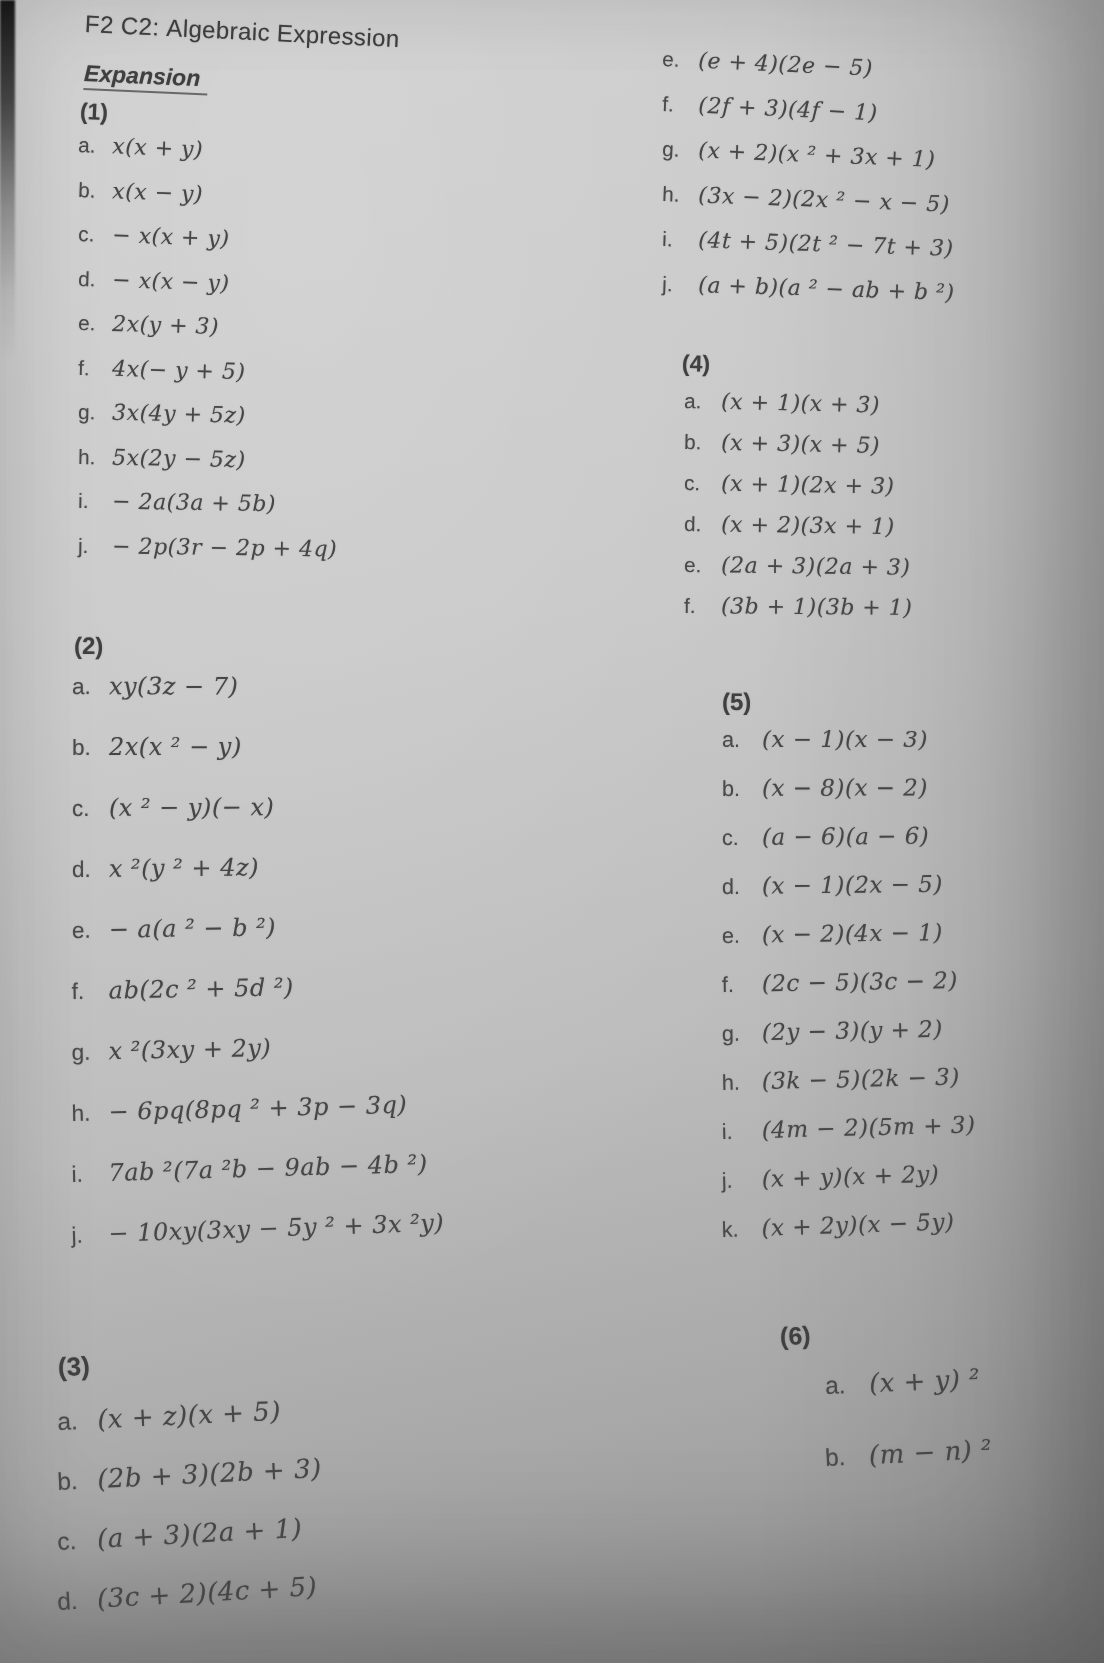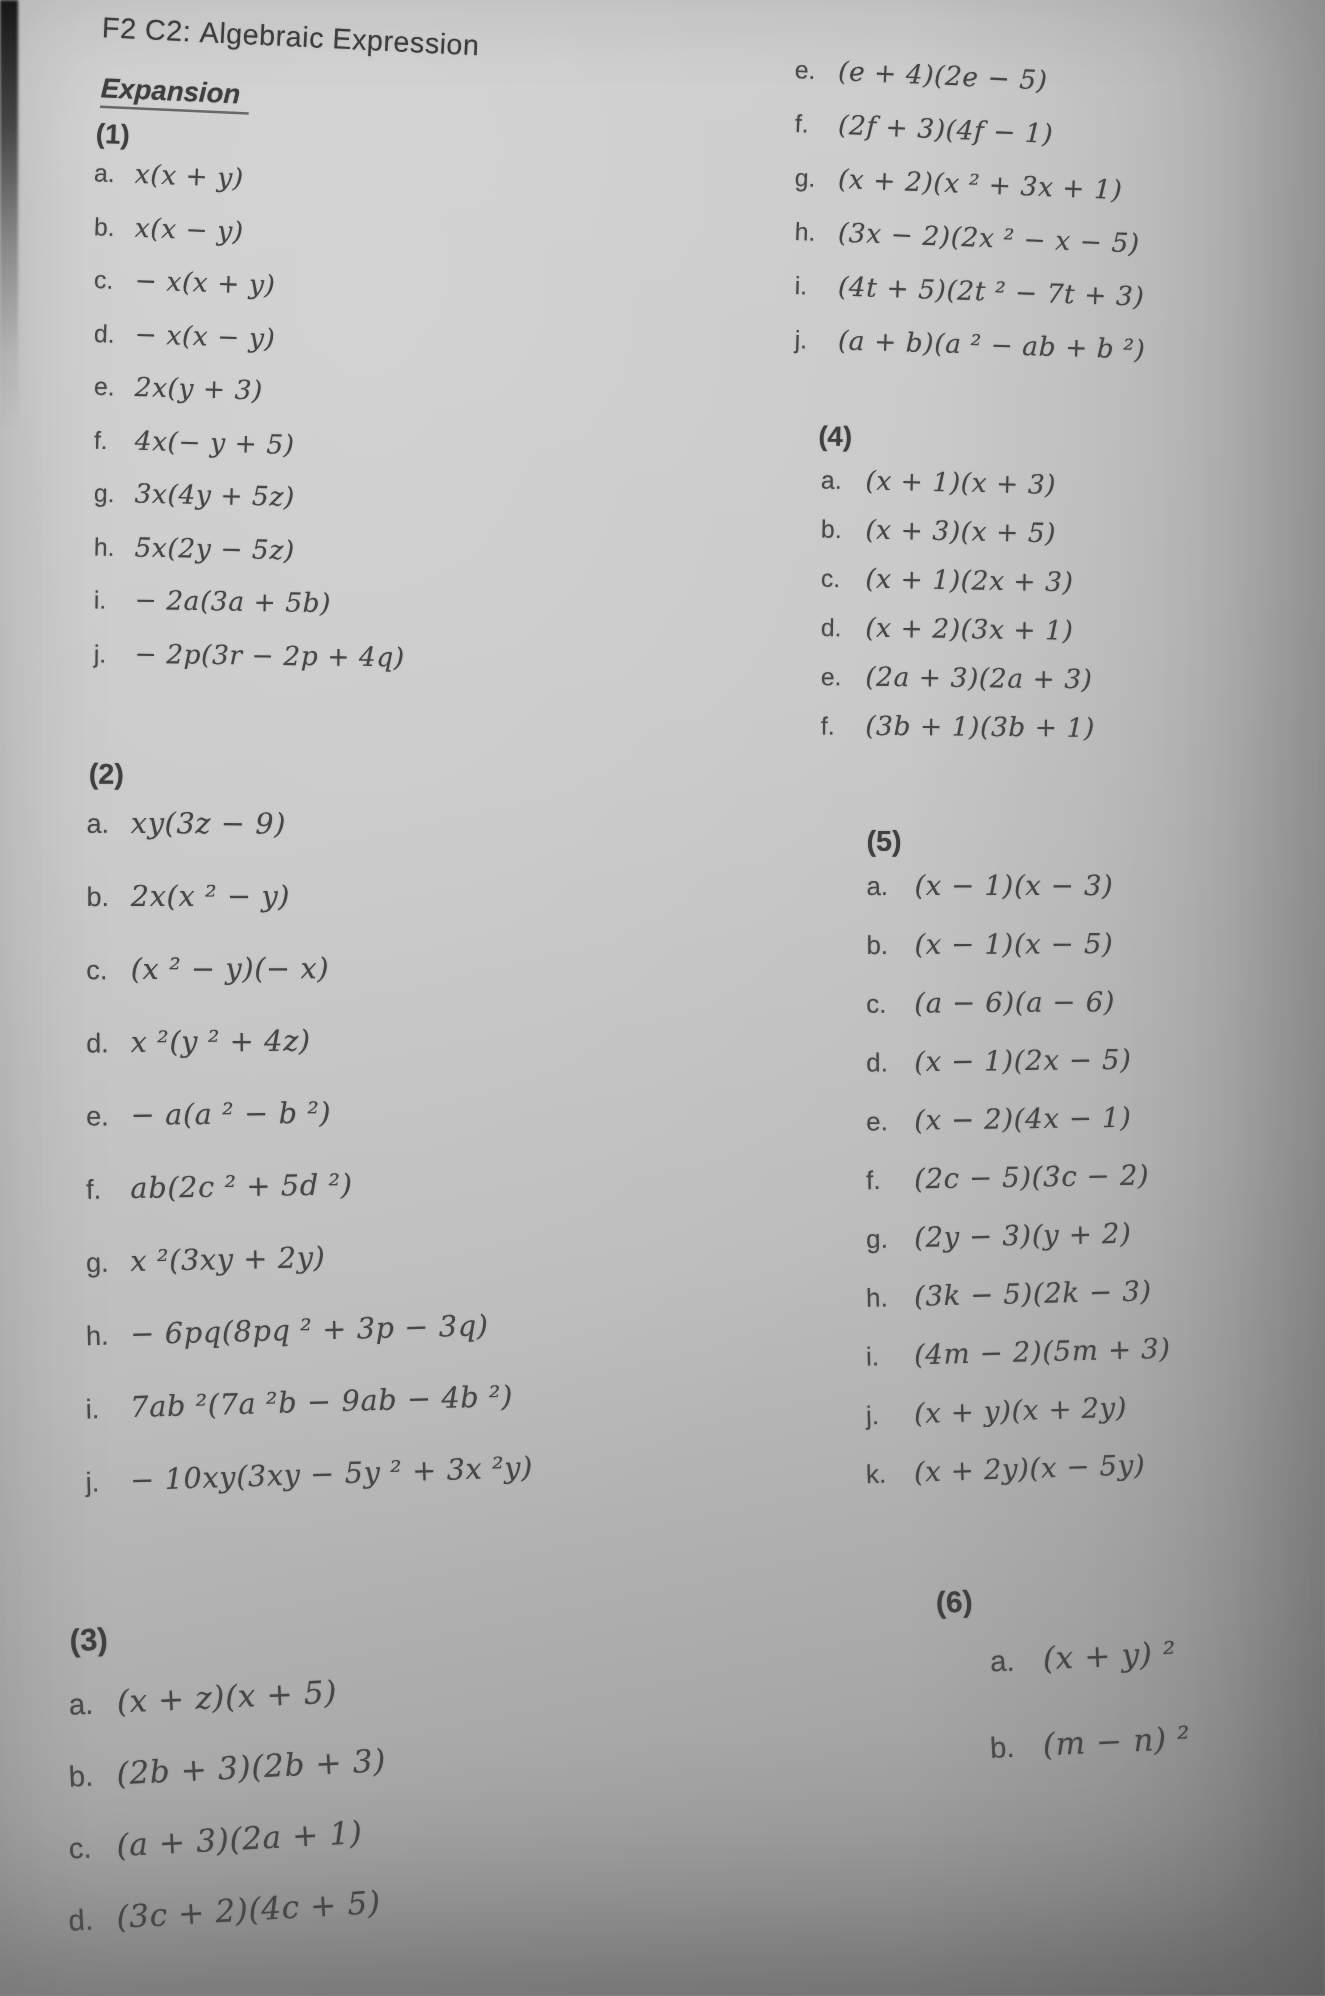--- a/index.html
+++ b/index.html
@@ -116,21 +116,21 @@
     <div class="row tilt" style="transform: rotate(0.75deg);">
         <span class="k">j.</span>
         <span class="e">− 2p(3r − 2p + 4q)</span>
       </div>
   </div>
 
   <div class="lab tilt" style="left: 74px; top: 632px; font-size: 24px; transform: rotate(0.37deg);">(2)</div>
   <div class="rows" style="left:72px;top:672px;--lh:61px;--fs:24px;--kw:37px">
     <div class="row tilt" style="transform: rotate(0.21deg);">
         <span class="k">a.</span>
-        <span class="e">xy(3z − 9)</span>
+        <span class="e">xy(3z − 7)</span>
       </div>
     <div class="row tilt" style="transform: rotate(-0.02deg);">
         <span class="k">b.</span>
         <span class="e">2x(x ² − y)</span>
       </div>
     <div class="row tilt" style="transform: rotate(-0.26deg);">
         <span class="k">c.</span>
         <span class="e">(x ² − y)(− x)</span>
       </div>
     <div class="row tilt" style="transform: rotate(-0.49deg);">
@@ -239,21 +239,21 @@
   </div>
 
   <div class="lab tilt" style="left: 722px; top: 688px; font-size: 24px; transform: rotate(0.15deg);">(5)</div>
   <div class="rows" style="left:722px;top:726px;--lh:49px;--fs:23px;--kw:40px">
     <div class="row tilt" style="transform: rotate(0.01deg);">
         <span class="k">a.</span>
         <span class="e">(x − 1)(x − 3)</span>
       </div>
     <div class="row tilt" style="transform: rotate(-0.18deg);">
         <span class="k">b.</span>
-        <span class="e">(x − 1)(x − 5)</span>
+        <span class="e">(x − 8)(x − 2)</span>
       </div>
     <div class="row tilt" style="transform: rotate(-0.37deg);">
         <span class="k">c.</span>
         <span class="e">(a − 6)(a − 6)</span>
       </div>
     <div class="row tilt" style="transform: rotate(-0.56deg);">
         <span class="k">d.</span>
         <span class="e">(x − 1)(2x − 5)</span>
       </div>
     <div class="row tilt" style="transform: rotate(-0.75deg);">

